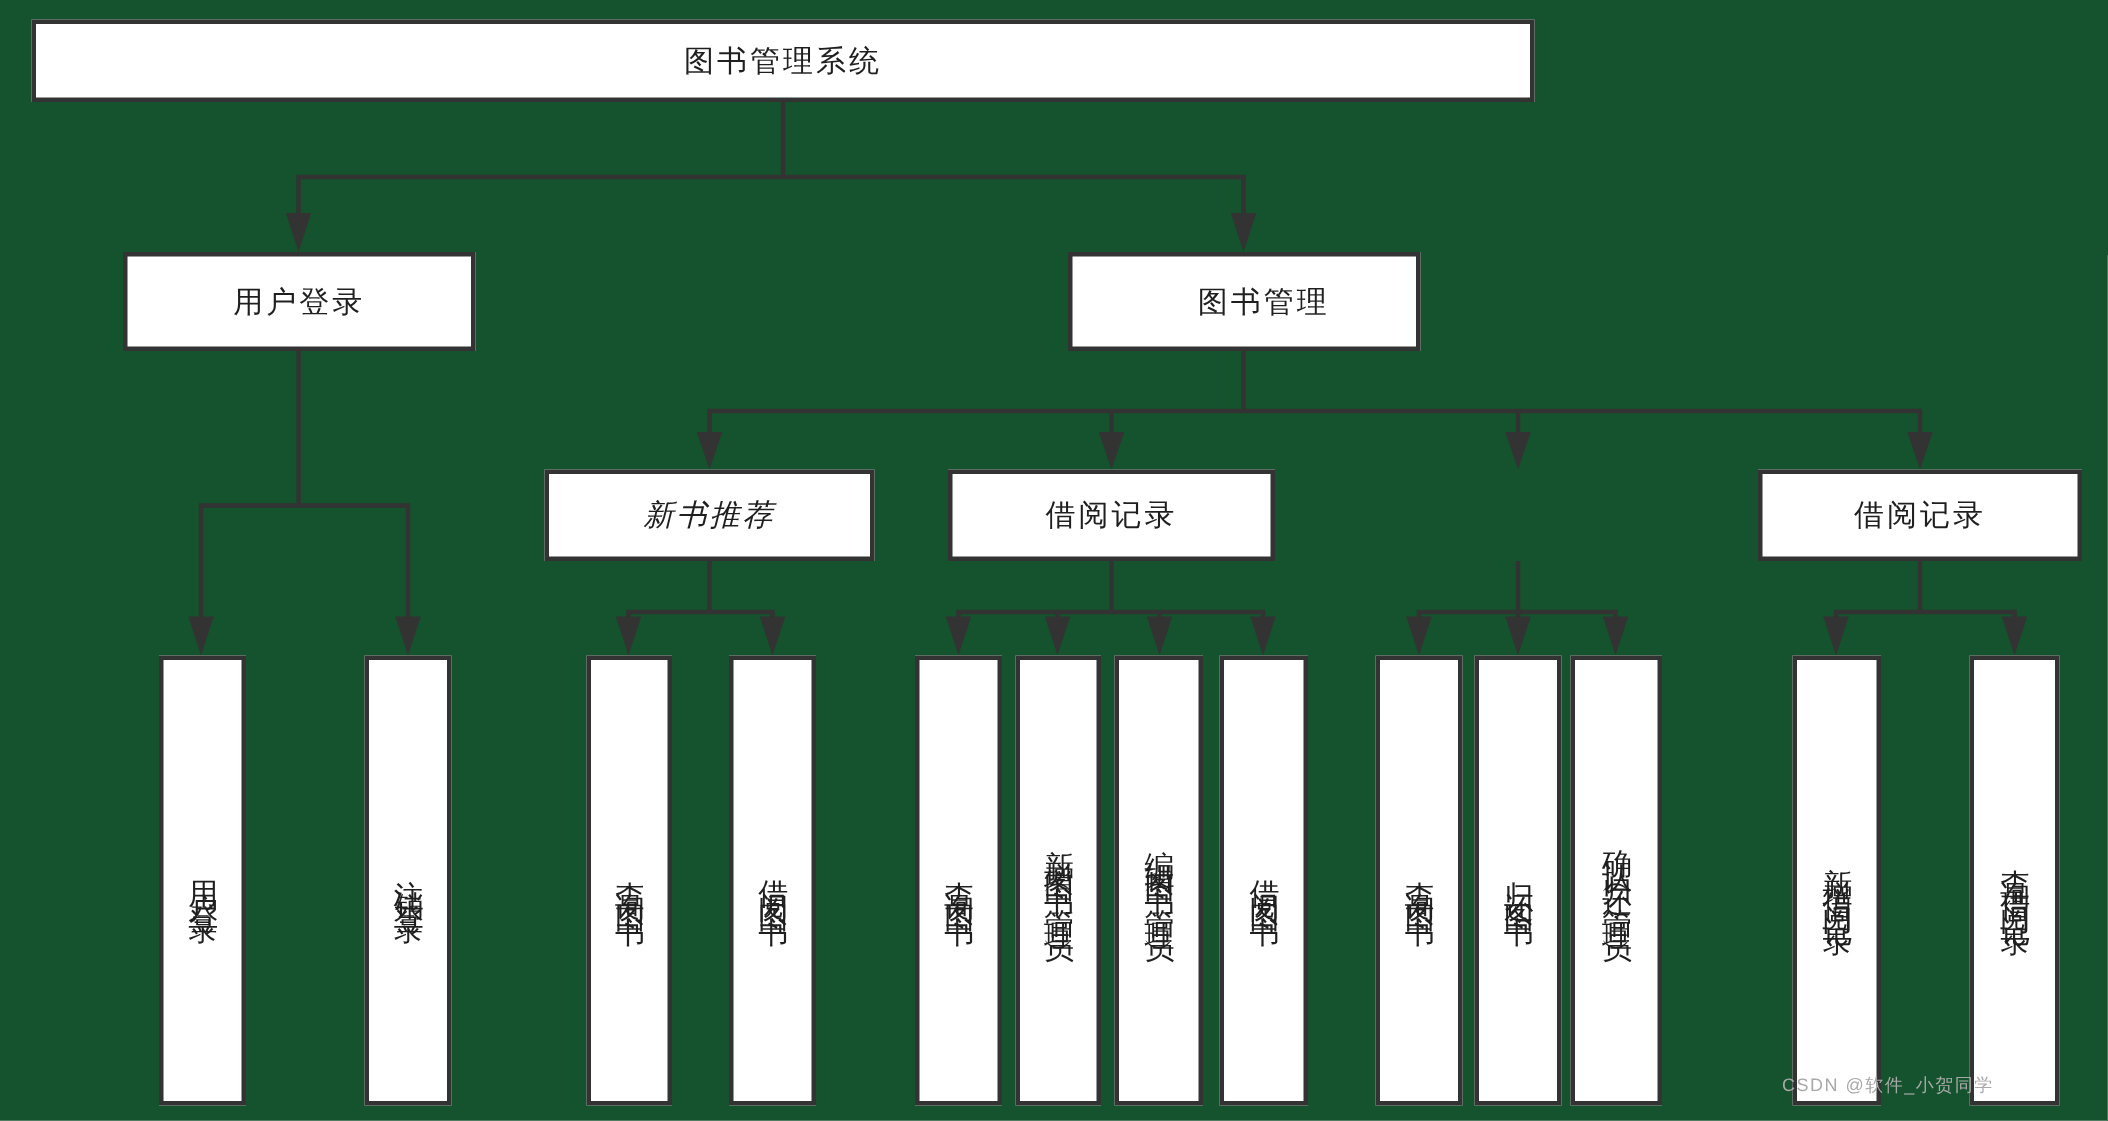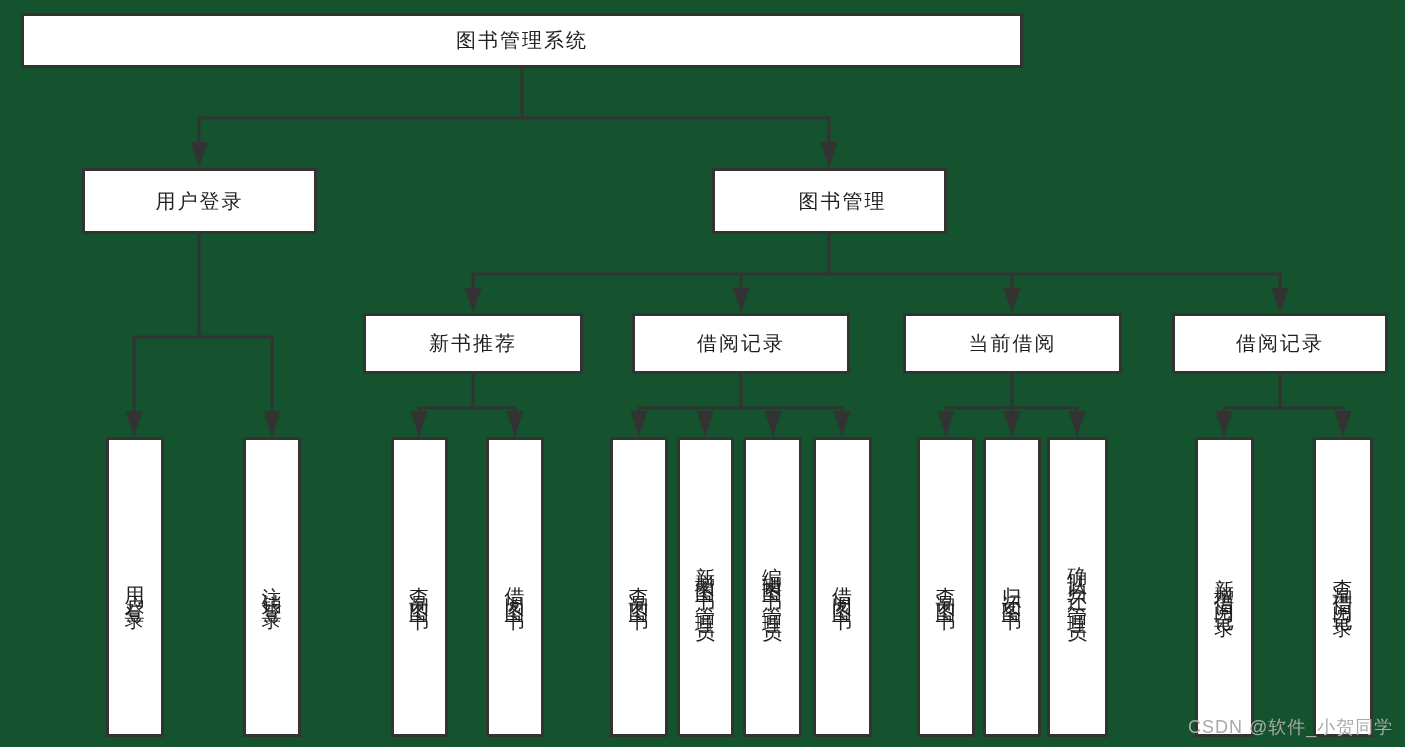--- a/index.html
+++ b/index.html
@@ -34,21 +34,21 @@
   .h { letter-spacing: 2px; }
   .v {
     writing-mode: vertical-rl;
     letter-spacing: 8px;
     line-height: 1;
     font-size: 20px;
   }
   .watermark {
     position: absolute;
     left: 1188px; top: 715px;
-    font-size: 18px;
+    font-size: 12px;
     letter-spacing: 1px;
     color: #a9a9a9;
     z-index: 3;
     white-space: nowrap;
   }
 </style>
 </head>
 <body>
 
 <div class="stage">
@@ -106,23 +106,22 @@
       <polygon points="1215.5,411 1232.5,411 1224,437"></polygon>
       <polygon points="1334.5,411 1351.5,411 1343,437"></polygon>
     </g>
   </svg>
 
   <div class="box h" style="left:21px; top:13px; width:1002px; height:55px;">图书管理系统</div>
 
   <div class="box h" style="left:82px; top:168px; width:235px; height:66px;">用户登录</div>
   <div class="box h" style="left:712px; top:168px; width:235px; height:66px;padding-left:26px;">图书管理</div>
 
-  <div class="box h" style="left:363px; top:313px; width:220px; height:61px;">新书推荐</div>
+  <div class="box h" style="left:363px; top:313px; width:220px; height:61px;font-style:italic;">新书推荐</div>
   <div class="box h" style="left:632px; top:313px; width:218px; height:61px;">借阅记录</div>
-  <div class="box h" style="left:903px; top:313px; width:219px; height:61px;">当前借阅</div>
   <div class="box h" style="left:1172px; top:313px; width:216px; height:61px;">借阅记录</div>
 
   <div class="box v" style="left:106px; top:437px; width:58px; height:300px;">用户登录</div>
   <div class="box v" style="left:243px; top:437px; width:58px; height:300px;">注销登录</div>
 
   <div class="box v" style="left:391px; top:437px; width:57px; height:300px;">查询图书</div>
   <div class="box v" style="left:486px; top:437px; width:58px; height:300px;">借阅图书</div>
 
   <div class="box v" style="left:610px; top:437px; width:58px; height:300px;">查询图书</div>
   <div class="box v" style="left:677px; top:437px; width:57px; height:300px;">新增图书（管理员）</div>

